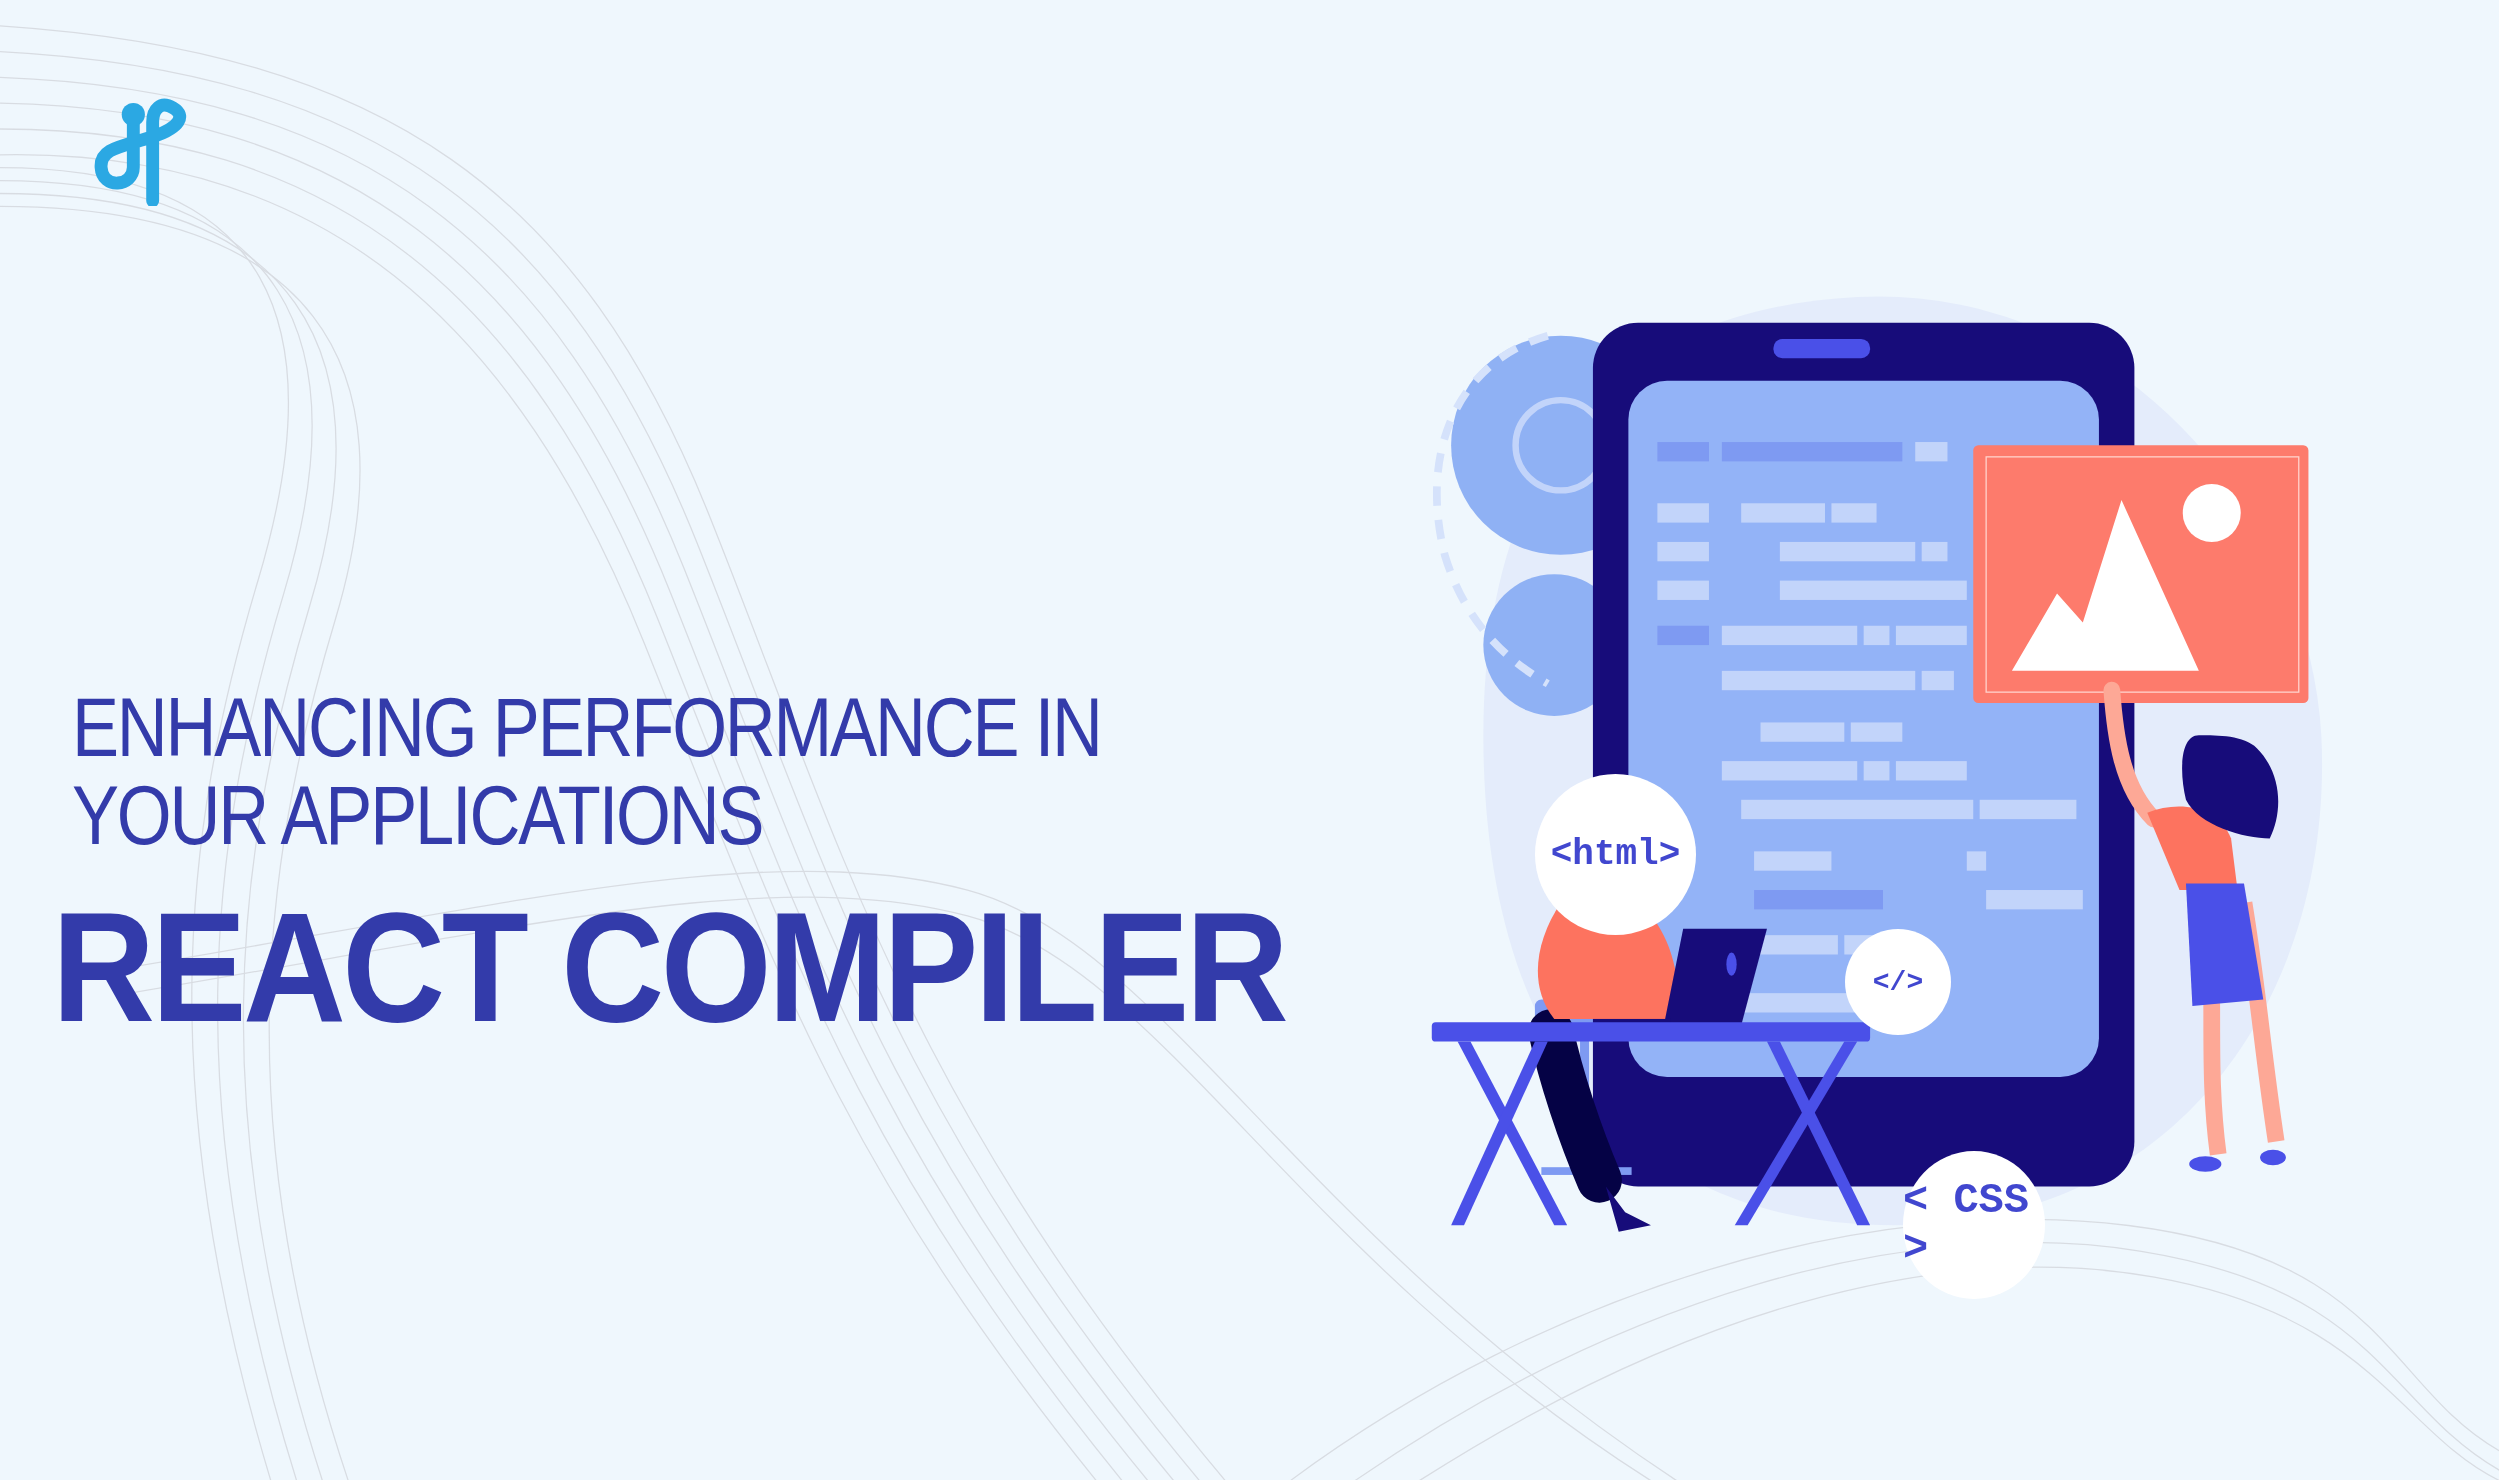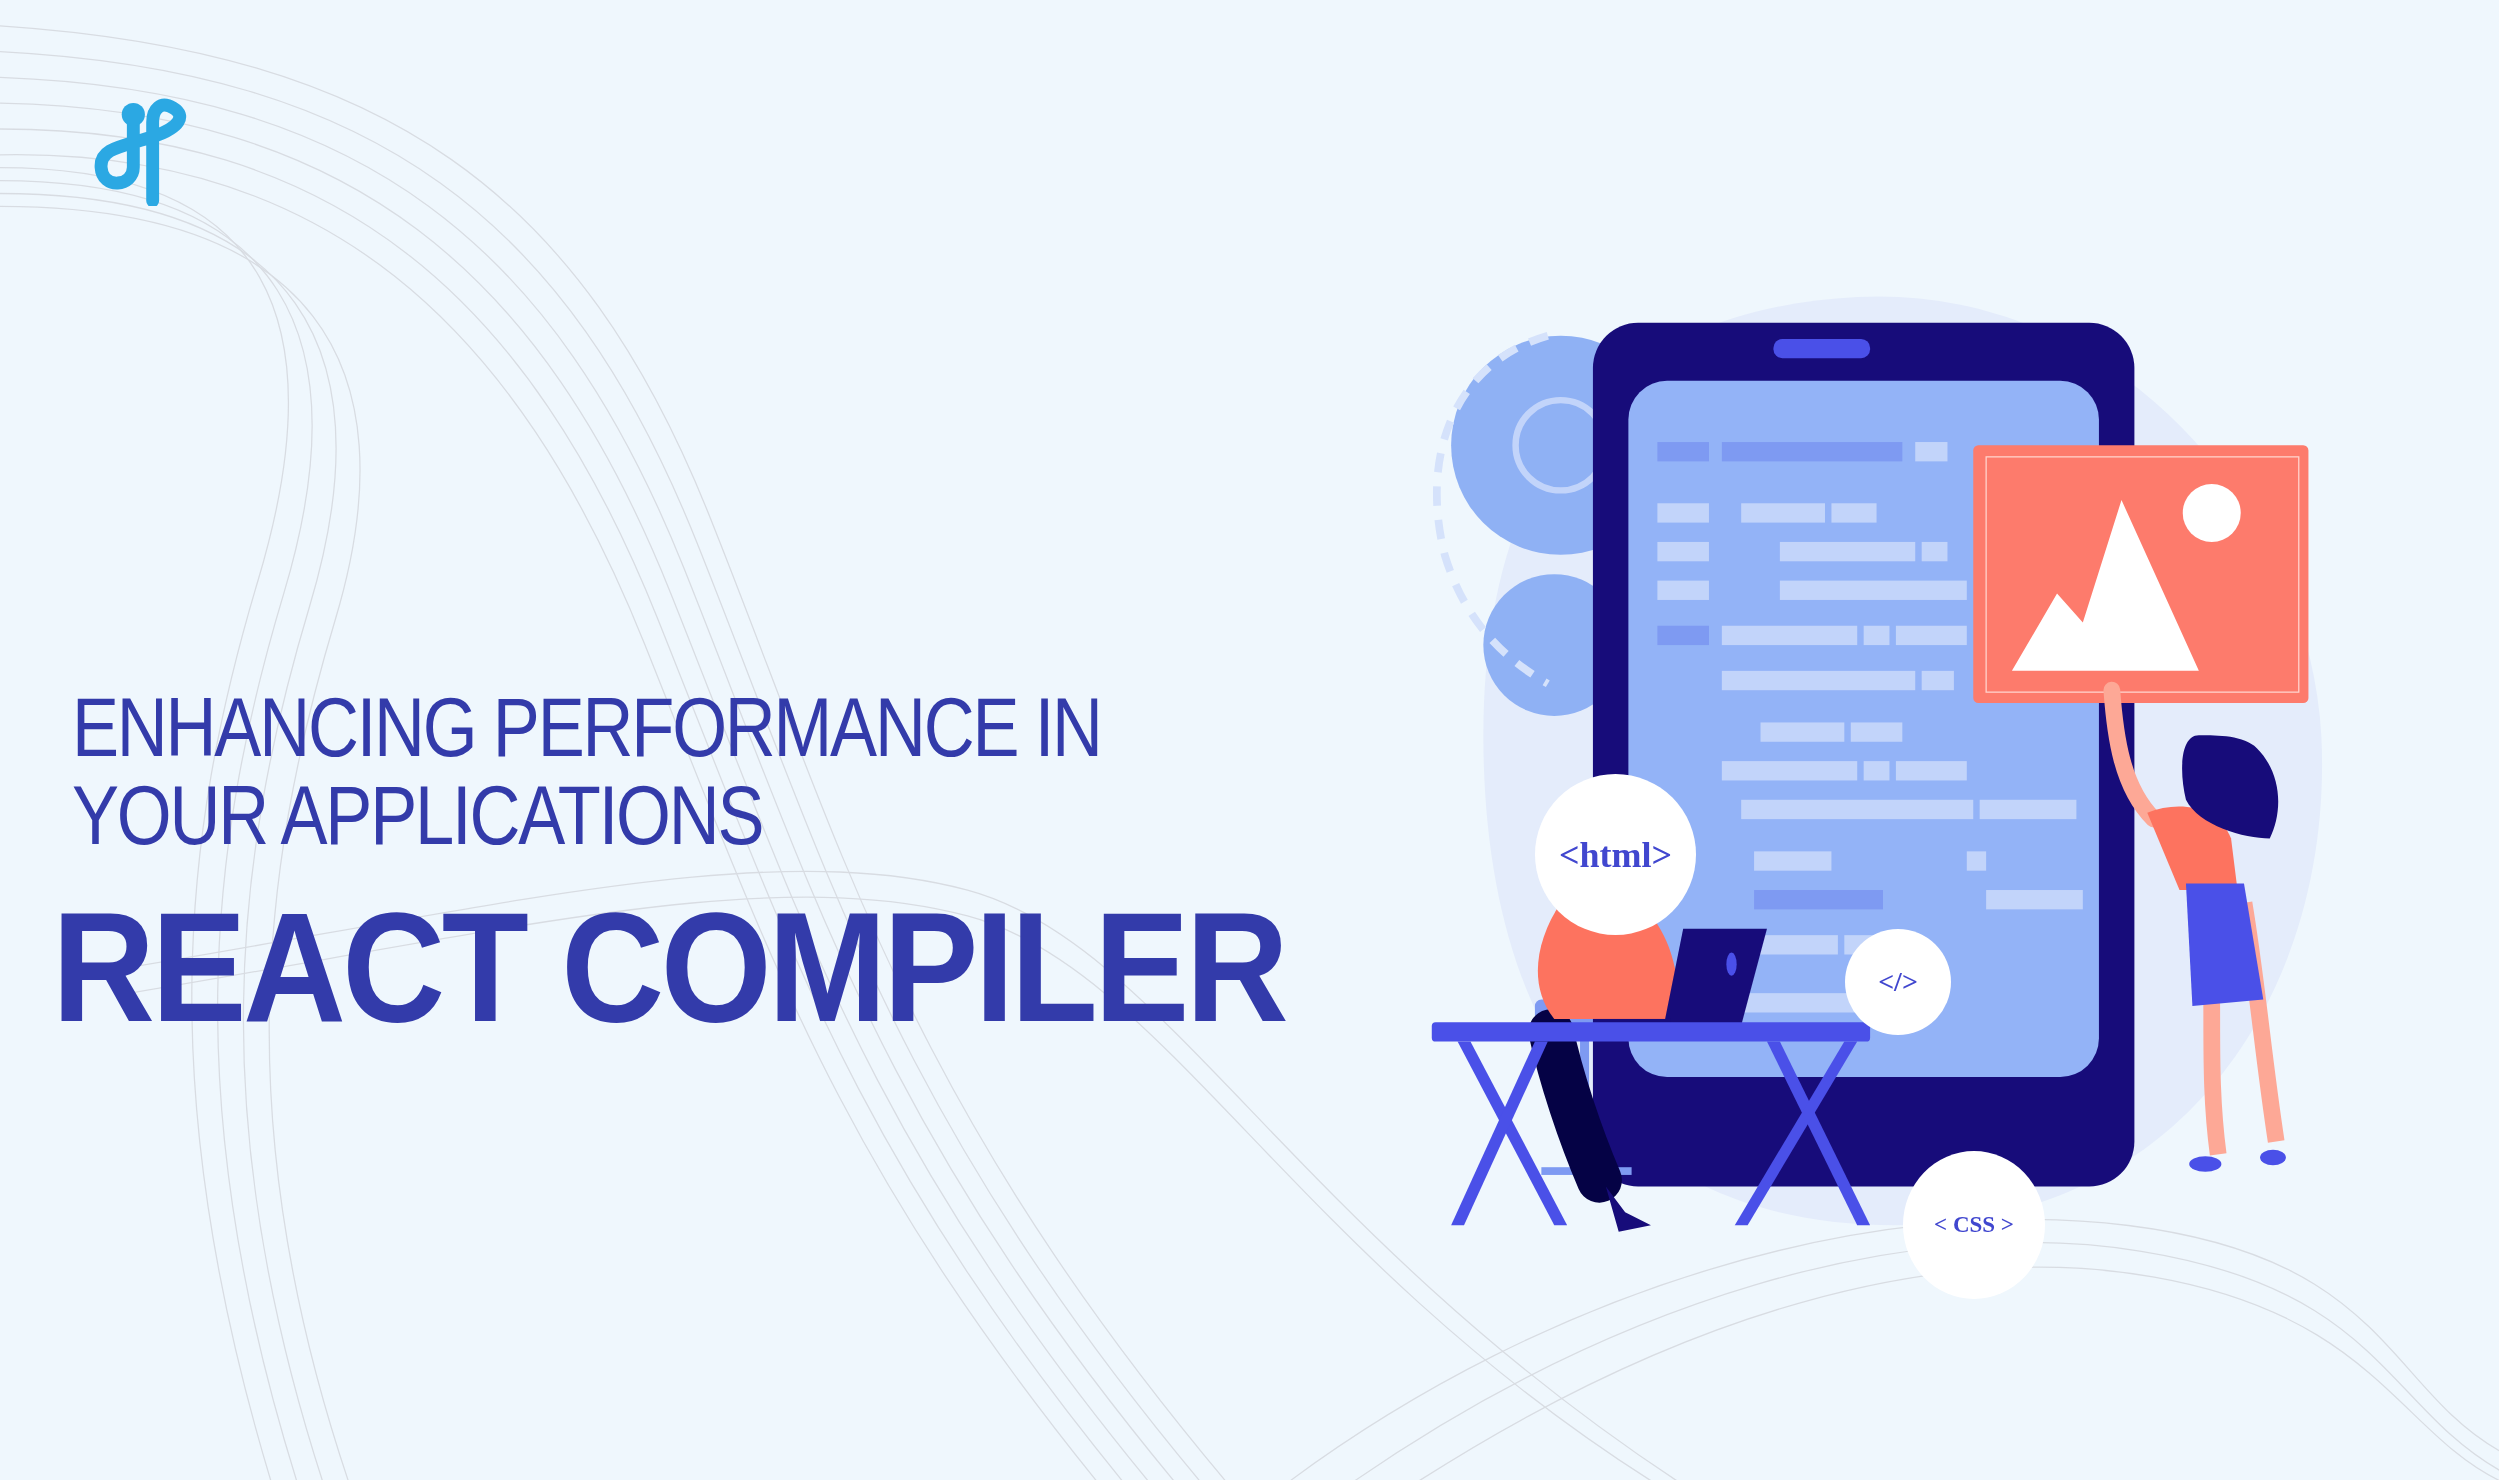--- a/index.html
+++ b/index.html
@@ -19,21 +19,21 @@
     .title {
       position: absolute; left: 52px; top: 890px;
       color: #333BAA; font-size: 155px; line-height: 155px;
       font-weight: 700; letter-spacing: -3.9px; transform: scaleX(0.92);
       transform-origin: left top; white-space: nowrap;
     }
     .illus { position: absolute; left: 1406px; top: 284px; width: 954px; height: 980px; }
     .tag {
       position: absolute; background: #fff; border-radius: 50%;
       display: flex; align-items: center; justify-content: center;
-      color: #4147CF; font-family: Liberation Serif, serif; font-weight: 700;
+      color: #4147CF; font-family: Liberation Mono, monospace; font-weight: 700;
     }
   </style>
 </head>
 <body>
 
 <svg class="waves" viewBox="0 0 3876 2296" preserveAspectRatio="none">
   <g fill="none" stroke="#D3D6DC" stroke-width="2" opacity="0.8">
     <path d="M0,40 C600,80 900,300 1100,800 S1400,1700 1900,2296"></path>
     <path d="M0,80 C580,110 880,340 1080,840 S1380,1720 1860,2296"></path>
     <path d="M0,120 C560,140 860,380 1060,880 S1360,1740 1820,2296"></path>
@@ -152,15 +152,15 @@
     <g fill="#4A50E8">
       <rect x="40" y="1145" width="680" height="30" rx="6"></rect>
       <path d="M80,1175 L100,1175 L250,1460 L230,1460 Z"></path>
       <path d="M200,1175 L220,1175 L90,1460 L70,1460 Z"></path>
       <path d="M560,1175 L580,1175 L720,1460 L700,1460 Z"></path>
       <path d="M680,1175 L700,1175 L530,1460 L510,1460 Z"></path>
     </g>
   </svg>
   <div class="tag" style="left:129px;top:490px;width:161px;height:161px;font-size:36px;">&lt;html&gt;</div>
   <div class="tag" style="left:439px;top:645px;width:106px;height:106px;font-size:28px;">&lt;/&gt;</div>
-  <div class="tag" style="left:497px;top:603px;width:142px;height:148px;font-size:23px;transform:translateY(264px);">&lt; CSS &gt;</div>
+  <div class="tag" style="left:497px;top:603px;width:142px;height:148px;font-size:42px;transform:translateY(264px);">&lt; CSS &gt;</div>
 </div>
 
 
 </body></html>

